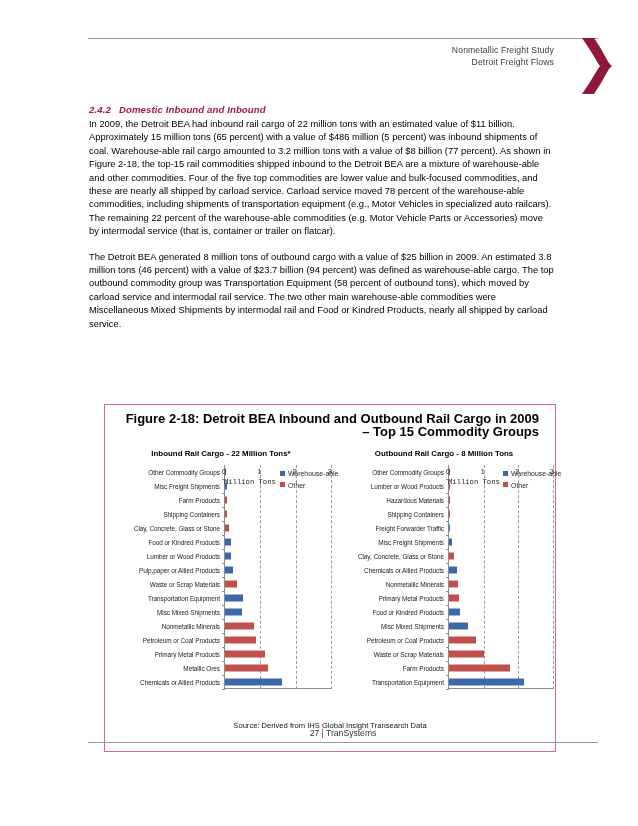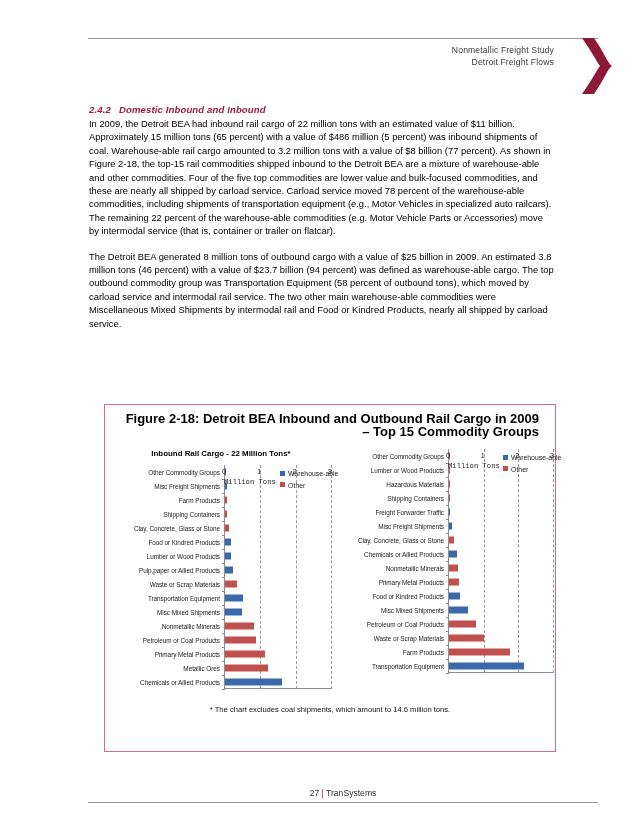--- a/index.html
+++ b/index.html
@@ -151,21 +151,21 @@
   }
   #fig-source {
     position:absolute; left:0; right:0; top:316px;
     text-align:center;
     font-family:"Liberation Sans", sans-serif;
     font-size:7.6px; color:#111;
   }
 
   
   #page-footer {
-    position:absolute; left:88px; top:788px; width:510px;
+    position:absolute; left:88px; top:728px; width:510px;
   }
   #footer-text {
     text-align:center;
     font-family:"Liberation Sans", sans-serif;
     font-size:8.6px; color:#333;
     padding-bottom:4px;
   }
   #footer-text .sep { color:#a01b3e; }
   #footer-rule { width:510px; height:1px; background:#9a9a9a; }
 </style>
@@ -259,20 +259,21 @@
         </div>
       <div class="xlabel" style="left: 115px; width: 106px;">Million Tons</div>
     <div class="xtick" style="left: 115px;">0</div>
         <div class="xtick" style="left: 150.333px;">1</div>
         <div class="xtick" style="left: 185.667px;">2</div>
         <div class="xtick" style="left: 221px;">3</div>
       </div>
   </div>
 
   <div class="chart-wrap" id="chart-outbound">
+    <div class="chart-title">Outbound Rail Cargo - 8 Million Tons</div>
     <div class="plot">
       <div class="cat-col">
           <div class="cat-lbl" style="top: 7px;">Other Commodity Groups</div>
           <div class="cat-lbl" style="top: 21px;">Lumber or Wood Products</div>
           <div class="cat-lbl" style="top: 35px;">Hazardous Materials</div>
           <div class="cat-lbl" style="top: 49px;">Shipping Containers</div>
           <div class="cat-lbl" style="top: 63px;">Freight Forwarder Traffic</div>
           <div class="cat-lbl" style="top: 77px;">Misc Freight Shipments</div>
           <div class="cat-lbl" style="top: 91px;">Clay, Concrete, Glass or Stone</div>
           <div class="cat-lbl" style="top: 105px;">Chemicals or Allied Products</div>
@@ -328,21 +329,21 @@
           <div class="bar wh" title="Transportation Equipment: 2.15" style="top: 217px; left: 0px; width: 71.6667%;"></div>
         </div>
       <div class="xlabel" style="left: 115px; width: 104px;">Million Tons</div>
     <div class="xtick" style="left: 115px;">0</div>
         <div class="xtick" style="left: 149.667px;">1</div>
         <div class="xtick" style="left: 184.333px;">2</div>
         <div class="xtick" style="left: 219px;">3</div>
       </div>
   </div>
 
-  <div id="fig-note">* The chart excludes coal shipments, which amount to 14.6 million tons.</div>
+  <div id="fig-source">Source: Derived from IHS Global Insight Transearch Data</div>
 </div>
 
 <div id="page-footer">
   <div id="footer-text">
     <span>27</span>
     <span class="sep">|</span>
     <span>TranSystems</span>
   </div>
   <div id="footer-rule"></div>
 </div>

